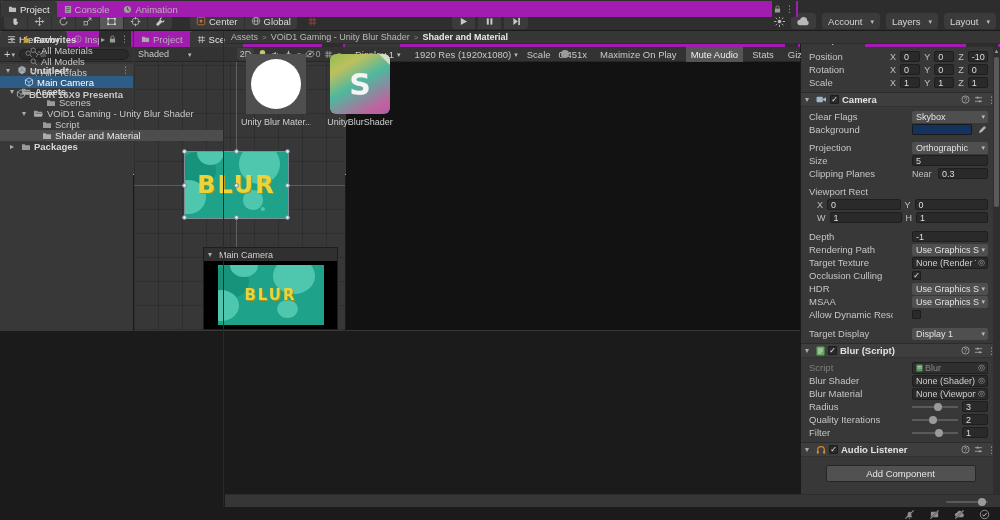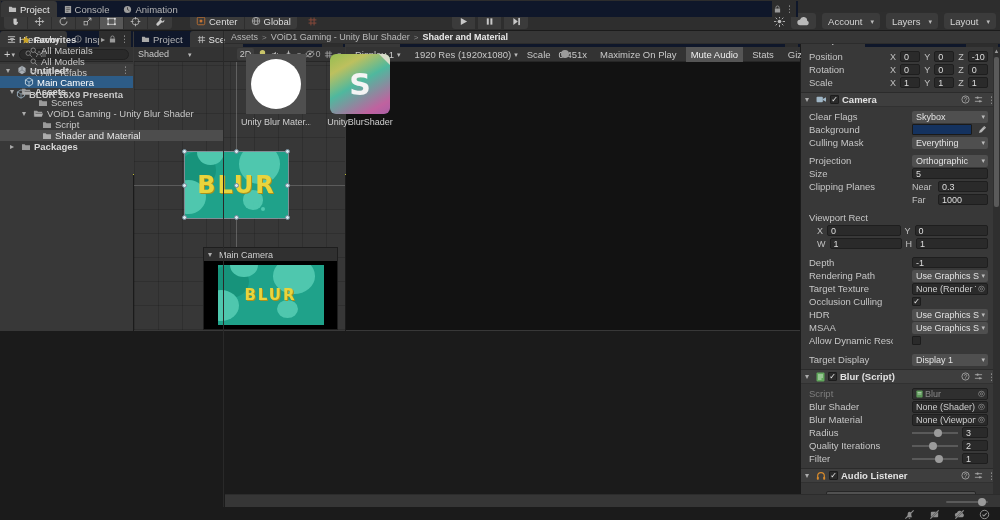--- a/index.html
+++ b/index.html
@@ -17,21 +17,21 @@
   .toolbtn:first-child { border-radius:3px 0 0 3px; }
   .toolbtn:last-child { border-radius:0 3px 3px 0; border-right:none; }
   .toolbtn.sel { background:#585858; }
   .pillbtn { height:16px; background:#3B3B3B; border-radius:3px; display:flex; align-items:center; gap:3px; padding:0 6px; font-size:9.5px; color:#DDD; }
   .tb-right { position:absolute; right:4px; top:1px; display:flex; align-items:center; gap:6px; }
   .ddbtn { height:16px; background:#3B3B3B; border-radius:3px; display:flex; align-items:center; gap:8px; padding:0 6px; font-size:9.5px; color:#D5D5D5; }
   .caret { font-size:7px; color:#BBB; line-height:1; }
 
   
   .panel { position:absolute; background:#383838; }
-  .tabbar { height:16px; background:#0f172a; display:flex; align-items:flex-end; position:relative; overflow:hidden; }
+  .tabbar { height:16px; background:#a21caf; display:flex; align-items:flex-end; position:relative; overflow:hidden; }
   .tab { height:16px; display:flex; align-items:center; gap:3px; padding:0 7px; font-size:9.5px; color:#B5B5B5; white-space:nowrap; }
   .tab.active { background:#383838; color:#E9E9E9; border-radius:3px 3px 0 0; }
   .tabicons { position:absolute; right:2px; top:0; height:16px; display:flex; align-items:center; gap:4px; padding:0 2px; color:#9A9A9A; background:#2D2D2D; }
   .kebab { font-size:9px; color:#A5A5A5; }
   .arrowglyph { font-size:8px; color:#A5A5A5; }
   .toolrow { height:15px; background:#333333; border-bottom:1px solid #262626; display:flex; align-items:center; gap:4px; padding:0 4px; font-size:9px; color:#C9C9C9; }
 
   
   #hierarchy { top:31px; left:0; width:133px; height:300px; }
   .searchpill { flex:1; height:11px; background:#2A2A2A; border:1px solid #212121; border-radius:7px; display:flex; align-items:center; gap:3px; padding:0 5px; color:#8A8A8A; overflow:hidden; }
@@ -654,29 +654,20 @@
       <div class="ival">
         <div class="swatch" style="background:#14325F;"></div>
         <span class="dropper icon">
             <svg width="9" height="9" viewBox="0 0 10 10">
               <path d="M1 9l1-3 4-4 2 2-4 4z" fill="#B5B5B5"></path>
               <path d="M6.5 1.5l2 2" stroke="#B5B5B5" stroke-width="1.4"></path>
             </svg>
           </span>
       </div>
     </div>
-    <div class="irow">
-      <span class="ilabel wide">Culling Mask</span>
-      <div class="ival">
-          <div class="dd">
-            <span class="ddt">Everything</span>
-            <span class="caret">▾</span>
-          </div>
-        </div>
-    </div>
     <div style="height:5px;"></div>
     <div class="irow">
       <span class="ilabel wide">Projection</span>
       <div class="ival">
           <div class="dd">
             <span class="ddt">Orthographic</span>
             <span class="caret">▾</span>
           </div>
         </div>
     </div>
@@ -684,27 +675,20 @@
       <span class="ilabel wide">Size</span>
       <div class="ival">
           <span class="nf">5</span>
         </div>
     </div>
     <div class="irow">
       <span class="ilabel wide">Clipping Planes</span>
       <div class="ival">
         <span class="axl" style="width:22px;">Near</span>
         <span class="nf">0.3</span>
-      </div>
-    </div>
-    <div class="irow">
-      <span class="ilabel wide"></span>
-      <div class="ival">
-        <span class="axl" style="width:22px;">Far</span>
-        <span class="nf">1000</span>
       </div>
     </div>
     <div style="height:5px;"></div>
     <div class="irow">
       <span class="ilabel wide">Viewport Rect</span>
     </div>
     <div class="irow" style="padding-left:16px;">
       <div class="ival">
         <span class="axl">X</span>
           <span class="nf">0</span>
@@ -1045,21 +1029,21 @@
     <div class="trow" style="padding-left:10px;">
       <span class="fold">▾</span>
       <span class="icon">
           <svg width="11" height="9" viewBox="0 0 12 9">
             <path d="M1 1.5h3.5l1 1H10v1.5H3L1.5 8H1z" fill="#9A9A9A"></path>
             <path d="M2 4.5h9L9.6 8H1.5z" fill="#ABABAB"></path>
           </svg>
         </span>
       <b>Assets</b>
     </div>
-    <div class="trow" style="padding-left:38px;">
+    <div class="trow" style="padding-left:38px;margin-left:8px;">
       <span class="icon">
           <svg width="10" height="8" viewBox="0 0 11 9">
             <path d="M1 1.5h3l1 1h5V8H1z" fill="#9A9A9A"></path>
           </svg>
         </span>
       <span>Scenes</span>
     </div>
     <div class="trow" style="padding-left:22px;">
       <span class="fold">▾</span>
       <span class="icon">

